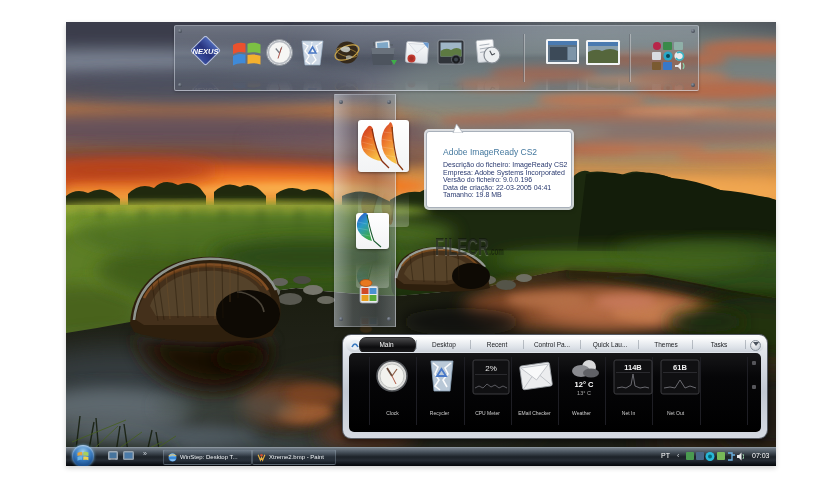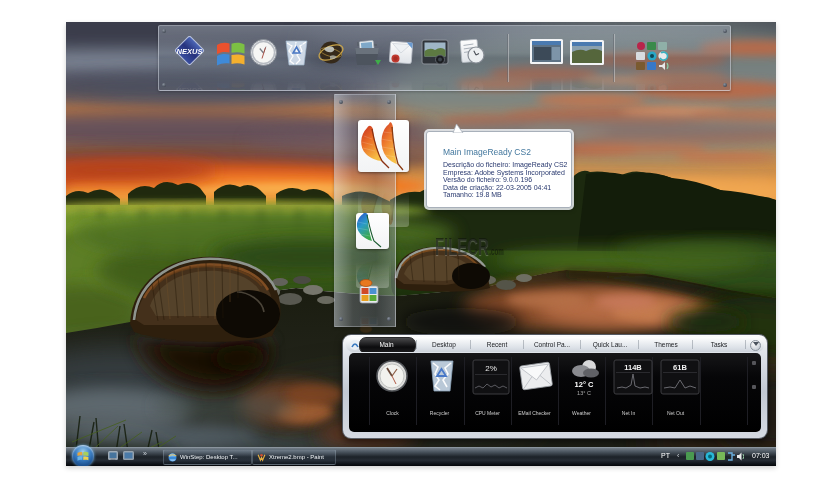--- a/index.html
+++ b/index.html
@@ -244,23 +244,23 @@
 <path d="M328 258 C328 236 348 224 372 225 C400 226 420 238 422 256 L424 266 C400 272 344 270 331 266 Z" fill="#2e1f0d"></path>
 <path d="M330 256 C333 238 352 227 374 228 C398 229 416 240 418 256 L380 263 L338 262 Z" fill="#46321c"></path>
 <path d="M338 252 C342 240 356 232 374 233 C392 234 406 242 410 254 L378 259 L344 258 Z" fill="#574329"></path>
 <path d="M330 256 C333 235 353 225 376 226 C395 227 411 234 419 245" stroke="#969c96" stroke-width="2.4" fill="none"></path>
 <path d="M336 244 C344 232 360 227 378 228 C394 229 406 236 413 245" stroke="#84501e" stroke-width="2" fill="none" opacity=".8"></path>
 <ellipse cx="405" cy="254" rx="19" ry="13" fill="#0e0a04"></ellipse>
 <path d="M344 234 L347 259 M356 229 L358 260 M368 227 L369 261 M380 228 L381 261 M392 231 L393 258" stroke="#241808" stroke-width="1" opacity=".45"></path>
 </g>
 </svg>
 
-<div class="abs" id="dock-top" style="left:92px;top:3px;width:523px;height:64px;border-radius:2px;overflow:hidden;
+<div class="abs" id="dock-top" style="left:108px;top:3px;width:523px;height:64px;border-radius:2px;overflow:hidden;
 background:linear-gradient(180deg,rgba(185,196,210,.40) 0%,rgba(135,146,160,.32) 42%,rgba(88,98,112,.38) 50%,rgba(105,115,128,.26) 100%);
-border:1px solid rgba(235,240,248,.45);box-shadow:0 1px 3px rgba(0,0,0,.25);padding-left:48px;">
+border:1px solid rgba(235,240,248,.45);box-shadow:0 1px 3px rgba(0,0,0,.25);">
 <div class="abs screw" style="left:3px;top:3px;"></div>
 <div class="abs screw" style="left:3px;bottom:3px;"></div>
 <div class="abs screw" style="right:3px;top:3px;"></div>
 <div class="abs screw" style="right:3px;bottom:3px;"></div>
 <div class="abs sep" style="left:348px;"></div>
 <div class="abs sep" style="left:454px;"></div>
 
 <svg class="abs" style="left:12px;top:10px;-webkit-box-reflect:below 2px linear-gradient(rgba(0,0,0,.22),rgba(0,0,0,0) 75%);" width="440" height="34" viewBox="0 0 440 34">
 <defs>
 <linearGradient id="nexg" x1="0" y1="0" x2="0" y2="1">
@@ -429,21 +429,21 @@
 <rect x="3.5" y="17" width="7" height="6" fill="#e8a020"></rect>
 <rect x="11.5" y="17" width="7" height="6" fill="#58a838"></rect>
 <ellipse cx="8" cy="5" rx="6" ry="3.5" fill="#e87820" stroke="#b05010" stroke-width=".8"></ellipse>
 </svg>
 </div>
 
 <div class="abs" id="tip" style="left:360px;top:109px;width:144px;height:75px;background:#fff;border:1px solid #a8b0ba;border-radius:3px;box-shadow:0 0 0 2px rgba(235,240,245,.85),1px 2px 4px rgba(0,0,0,.35);">
 <svg class="abs" style="left:25px;top:-8px;" width="12" height="9" viewBox="0 0 12 9">
           <path d="M1 9 L4.5 0 L8 5 L11 9 Z" fill="#fff" stroke="#a8b0ba" stroke-width=".8"></path>
         </svg>
-<div class="abs" style="left:16px;top:14.5px;font-size:8.5px;color:#44789e;white-space:nowrap;">Main ImageReady CS2</div>
+<div class="abs" style="left:16px;top:14.5px;font-size:8.5px;color:#44789e;white-space:nowrap;">Adobe ImageReady CS2</div>
 <div class="abs" style="left:16px;top:29px;font-size:7px;line-height:7.5px;color:#28386e;white-space:nowrap;">
 Descrição do ficheiro: ImageReady CS2<br>
 Empresa: Adobe Systems Incorporated<br>
 Versão do ficheiro: 9.0.0.196<br>
 Data de criação: 22-03-2005 04:41<br>
 Tamanho: 19.8 MB
 </div>
 </div>
 
 <div class="abs" style="left:369px;top:211px;width:160px;font-weight:bold;color:rgba(14,18,12,.60);transform:scaleX(.62);transform-origin:0 0;">

